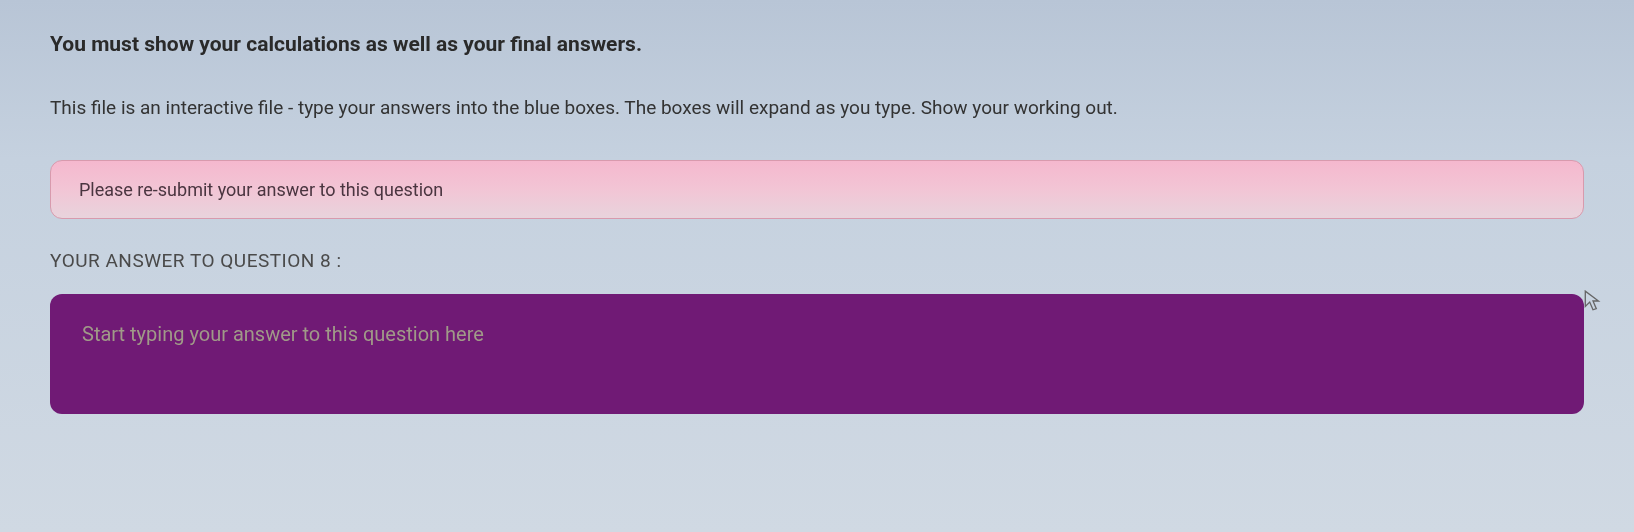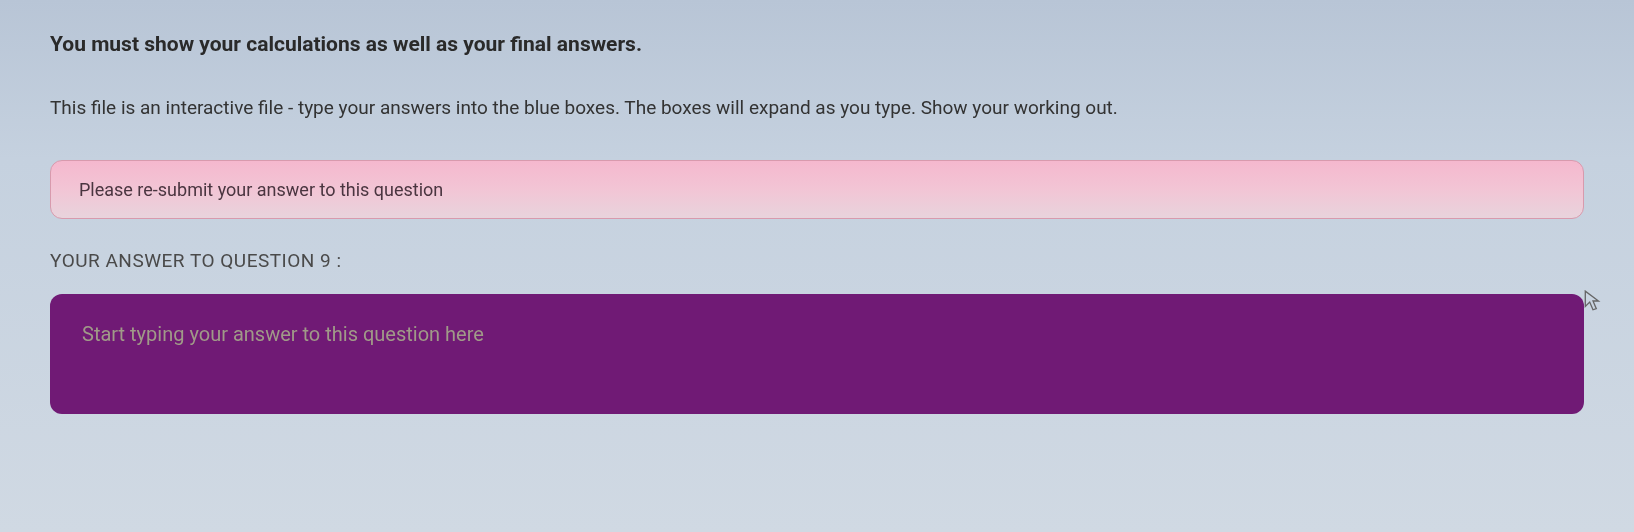--- a/index.html
+++ b/index.html
@@ -103,21 +103,21 @@
 
 
   <p class="instruction-line-2">You must show your calculations as well as your final answers.</p>
 
   <p class="instruction-line-3">This file is an interactive file - type your answers into the blue boxes. The boxes will expand as you type. Show your working out.</p>
 
   <div class="alert-banner">
     <span>Please re-submit your answer to this question</span>
   </div>
 
-  <div class="answer-label">YOUR ANSWER TO QUESTION 9 :</div>
+  <div class="answer-label">YOUR ANSWER TO QUESTION 8 :</div>
 
   <div class="answer-input-area">
     <textarea class="answer-placeholder" placeholder="Start typing your answer to this question here" style=""></textarea>
   </div>
 
 </div>
 
 <svg class="cursor-icon" viewBox="0 0 16 20">
   <path d="M 1 1 L 1 15 L 5 11 L 8 18 L 11 17 L 8 10 L 13 10 Z" fill="none" stroke="#666" stroke-width="1.2"></path>
 </svg>

